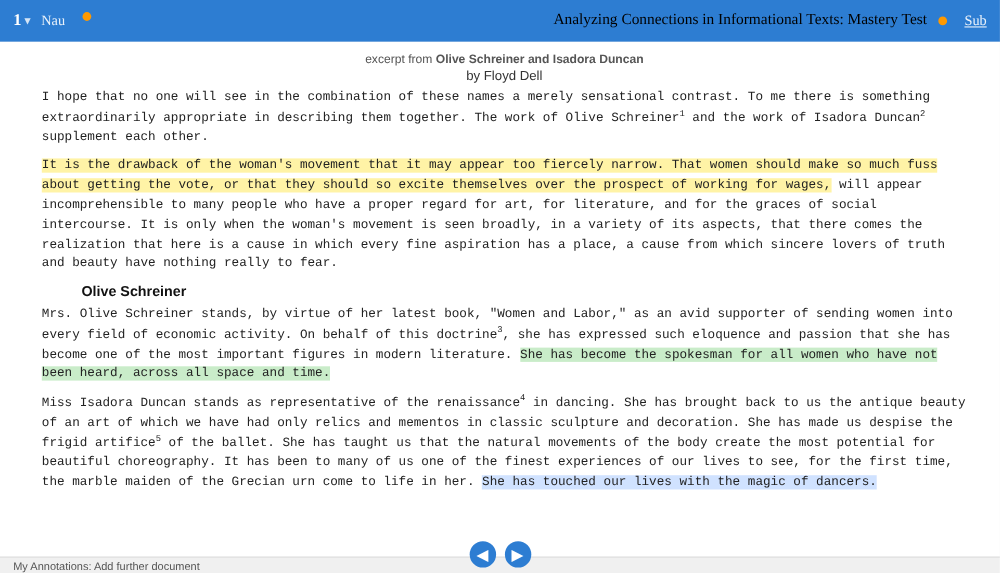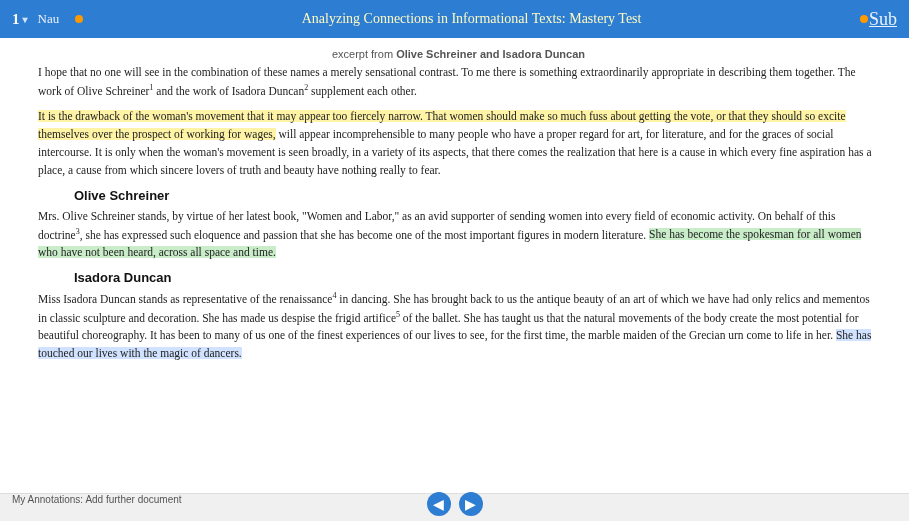--- a/index.html
+++ b/index.html
@@ -31,43 +31,43 @@
       gap: 3px;
     }
     .nav-chevron {
       font-size: 10px;
       color: rgba(255,255,255,0.8);
     }
     .nav-label {
       font-size: 13px;
       color: rgba(255,255,255,0.9);
       display: flex;
-      align-items: center;
+      align-items: flex-start;
       gap: 16px;
     }
     .nav-dot {
       width: 8px;
       height: 8px;
       background: #ff9900;
       border-radius: 50%;
       display: inline-block;
     }
     .nav-title {
       font-size: 14px;
-      color: #fef9c3;
+      color: #000000;
       font-weight: 500;
       flex: 1;
-      text-align: center;
+      text-align: right;
     }
     .nav-right {
-      font-size: 18px;
+      font-size: 13px;
       color: rgba(255,255,255,0.9);
       display: flex;
       align-items: center;
-      gap: 1px;
+      gap: 16px;
       text-decoration: underline;
     }
     .nav-circle {
       width: 8px;
       height: 8px;
       background: #ff9900;
       border-radius: 50%;
       display: inline-block;
     }
 
@@ -95,21 +95,21 @@
       color: #333;
       font-family: Arial, sans-serif;
       margin-top: 2px;
     }
 
     .body-text {
       font-size: 11.5px;
       line-height: 1.55;
       color: #222;
       margin-bottom: 8px;
-      font-family: Liberation Serif, serif;
+      font-family: Liberation Mono, monospace;
     }
     .body-text sup {
       font-size: 8px;
       vertical-align: super;
     }
 
     .section-heading {
       font-size: 13px;
       font-weight: bold;
       color: #111;
@@ -127,25 +127,25 @@
     }
     .highlight-blue {
       background-color: rgba(100, 160, 255, 0.3);
     }
 
     .bottom-bar {
       position: absolute;
       bottom: 0;
       left: 0;
       right: 0;
-      height: 28px;
+      height: 15px;
       background: #f0f0f0;
       border-top: 1px solid #ddd;
       display: flex;
-      align-items: flex-start;
+      align-items: flex-end;
       padding: 0 12px;
       font-size: 10px;
       color: #555;
       font-family: Arial, sans-serif;
       gap: 8px;
     }
 
     .bottom-arrows {
       position: absolute;
       bottom: 5px;
@@ -188,37 +188,37 @@
   </span>
 </div>
 
 <div class="content-area">
 
   <div class="excerpt-header">
     <div class="excerpt-from">
       <span>excerpt from</span>
       <strong> <span>Olive Schreiner and Isadora Duncan</span></strong>
     </div>
+    <div class="excerpt-author">by Floyd Dell</div>
   </div>
 
   <p class="body-text">
     I hope that no one will see in the combination of these names a merely sensational contrast. To me there is something extraordinarily appropriate in describing them together. The work of Olive Schreiner<sup>1</sup> and the work of Isadora Duncan<sup>2</sup> supplement each other.
   </p>
 
   <p class="body-text">
     <span class="highlight-yellow">It is the drawback of the woman's movement that it may appear too fiercely narrow. That women should make so much fuss about getting the vote, or that they should so excite themselves over the prospect of working for wages,</span> will appear incomprehensible to many people who have a proper regard for art, for literature, and for the graces of social intercourse. It is only when the woman's movement is seen broadly, in a variety of its aspects, that there comes the realization that here is a cause in which every fine aspiration has a place, a cause from which sincere lovers of truth and beauty have nothing really to fear.
   </p>
 
   <div class="section-heading">Olive Schreiner</div>
 
   <p class="body-text">
     Mrs. Olive Schreiner stands, by virtue of her latest book, "Women and Labor," as an avid supporter of sending women into every field of economic activity. On behalf of this doctrine<sup>3</sup>, she has expressed such eloquence and passion that she has become one of the most important figures in modern literature. <span class="highlight-green">She has become the spokesman for all women who have not been heard, across all space and time.</span>
   </p>
 
-  <div class="section-heading">Isadora Duncan</div>
 
   <p class="body-text">
     Miss Isadora Duncan stands as representative of the renaissance<sup>4</sup> in dancing. She has brought back to us the antique beauty of an art of which we have had only relics and mementos in classic sculpture and decoration. She has made us despise the frigid artifice<sup>5</sup> of the ballet. She has taught us that the natural movements of the body create the most potential for beautiful choreography. It has been to many of us one of the finest experiences of our lives to see, for the first time, the marble maiden of the Grecian urn come to life in her. <span class="highlight-blue">She has touched our lives with the magic of dancers.</span>
   </p>
 
   <div class="bottom-bar">
     <span>My Annotations: Add further document</span>
   </div>
 
   <div class="bottom-arrows">

